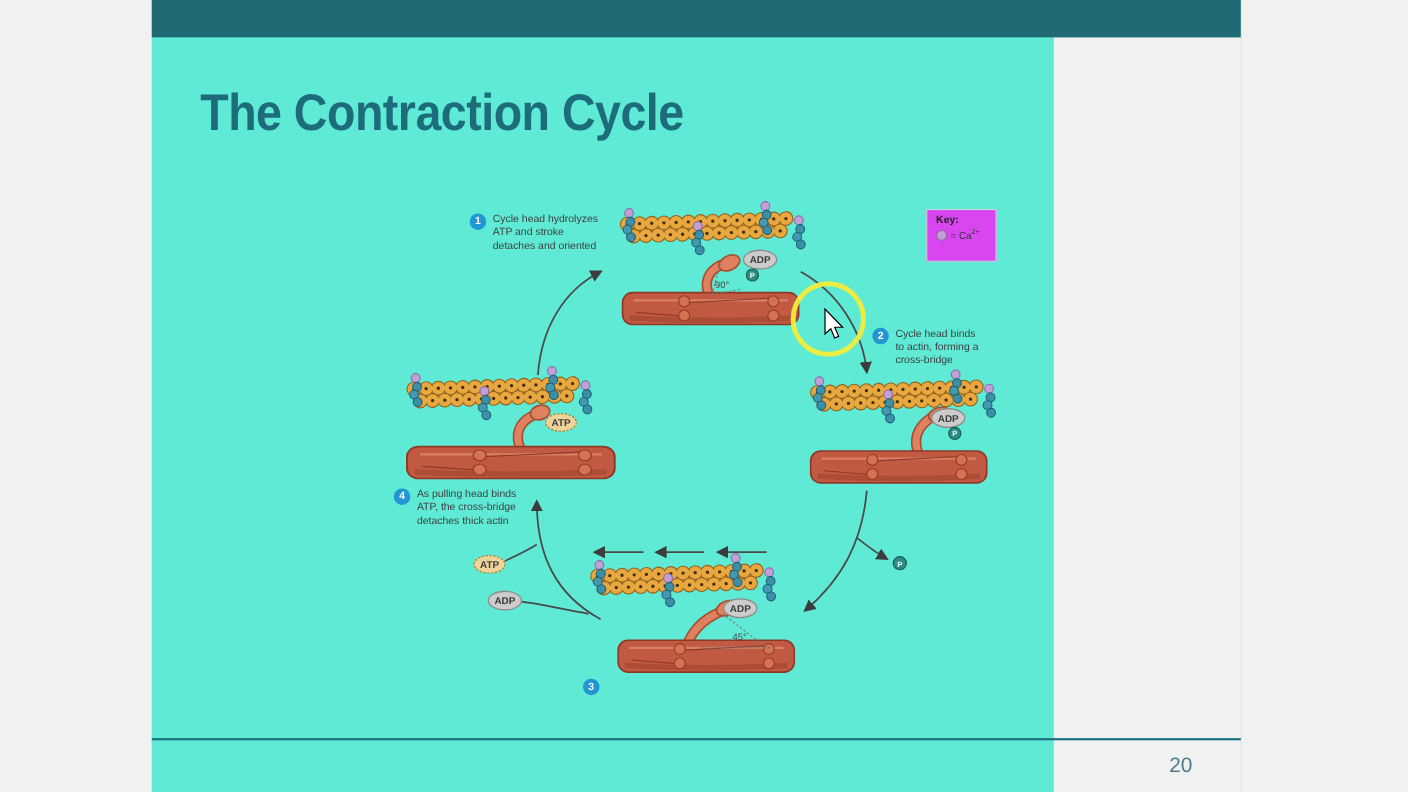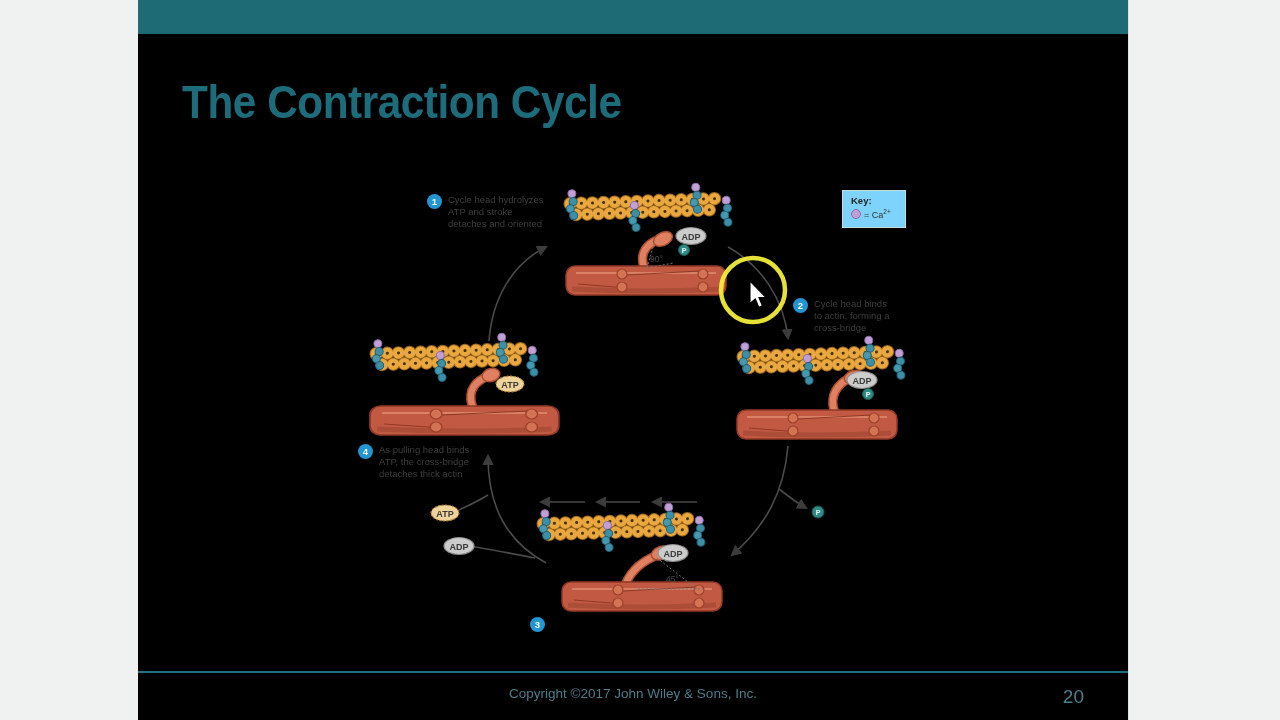--- a/index.html
+++ b/index.html
@@ -1,38 +1,38 @@
 <!DOCTYPE html>
 <html><head>
 <meta charset="utf-8">
 <style>
   html,body{margin:0;padding:0;width:1280px;height:720px;overflow:hidden;
     background:#f0f1f1;font-family:"Liberation Sans",sans-serif;}
   .letterbox{position:absolute;top:0;height:720px;background:#f0f1f1;}
   #lbox-left{left:0;width:138px;border-right:1px solid #e2e2e2;}
   #lbox-right{left:1128px;width:152px;border-left:1px solid #e2e2e2;}
-  .slide{position:absolute;left:138px;top:0;width:990px;height:720px;background:#000000;}
+  .slide{position:absolute;left:138px;top:0;width:820px;height:720px;background:#5eead4;}
   .topbar{position:absolute;left:0;top:0;width:990px;height:34px;background:#1E6B75;}
   .title{position:absolute;left:44px;top:74px;font-size:47px;font-weight:700;color:#1D6C7B;
     letter-spacing:-0.5px;white-space:nowrap;transform:scaleX(0.9);transform-origin:left top;}
   .footer{position:absolute;left:0;top:671px;width:990px;height:49px;border-top:2px solid #1F7280;}
   .copyright{position:absolute;left:0;width:990px;top:13px;text-align:center;
     font-size:13.5px;color:#4F7D8B;}
   .pagenum{position:absolute;right:44px;top:13px;font-size:19px;color:#4F7D8B;}
   svg.diagram{position:absolute;left:0;top:0;z-index:1;}
   .overlay{position:absolute;z-index:2;}
   .step{display:flex;gap:6px;align-items:flex-start;}
   .badge{width:15px;height:15px;border-radius:50%;background:#2196D2;color:#fff;
     font-size:9.5px;font-weight:bold;display:flex;align-items:center;justify-content:center;
     flex:0 0 15px;}
   .steptext{font-size:9.5px;line-height:12px;color:#3E3E3E;}
   .steptext div{white-space:nowrap;}
   #step1{left:427px;top:194px;} #step2{left:793px;top:298px;}
   #step3{left:530px;top:617px;} #step4{left:358px;top:444px;}
-  .keybox{left:842px;top:190px;width:64px;height:38px;background:#7dd3fc;
+  .keybox{left:842px;top:190px;width:64px;height:48px;background:#d946ef;
     border:1px solid #c2dddd;padding:4px 0 0 8px;box-sizing:border-box;}
   .keyhead{font-size:9.5px;font-weight:bold;color:#222;}
   .keyrow{display:flex;align-items:center;gap:3px;margin-top:2px;}
   .cadot{width:8px;height:8px;border-radius:50%;background:#C0A0D6;border:1px solid #8e6ba8;}
   .keylabel{font-size:9px;color:#333;}
   .keylabel sup{font-size:6.5px;}
   
   .beadline{fill:none;stroke-linecap:round;}
   .row-out{stroke:#96621a;stroke-width:13.5;stroke-dasharray:0.1 11;}
   .row-gold{stroke:#E9A73F;stroke-width:11.5;stroke-dasharray:0.1 11;}
@@ -54,21 +54,20 @@
 </head>
 <body>
 
 <div class="letterbox" id="lbox-left"></div>
 <div class="letterbox" id="lbox-right"></div>
 
 <div class="slide">
   <div class="topbar"></div>
   <div class="title">The Contraction Cycle</div>
   <div class="footer">
-    <div class="copyright">Copyright ©2017 John Wiley &amp; Sons, Inc.</div>
     <div class="pagenum">20</div>
   </div>
 </div>
 
 <svg class="diagram" width="1280" height="720" viewBox="0 0 1280 720">
   <defs>
     <marker id="ah" viewBox="0 0 10 10" refX="8" refY="5" markerWidth="7" markerHeight="7" orient="auto">
       <path d="M0,0 L10,5 L0,10 z" fill="#3c3c3c"></path>
     </marker>
     <g id="troponin">

